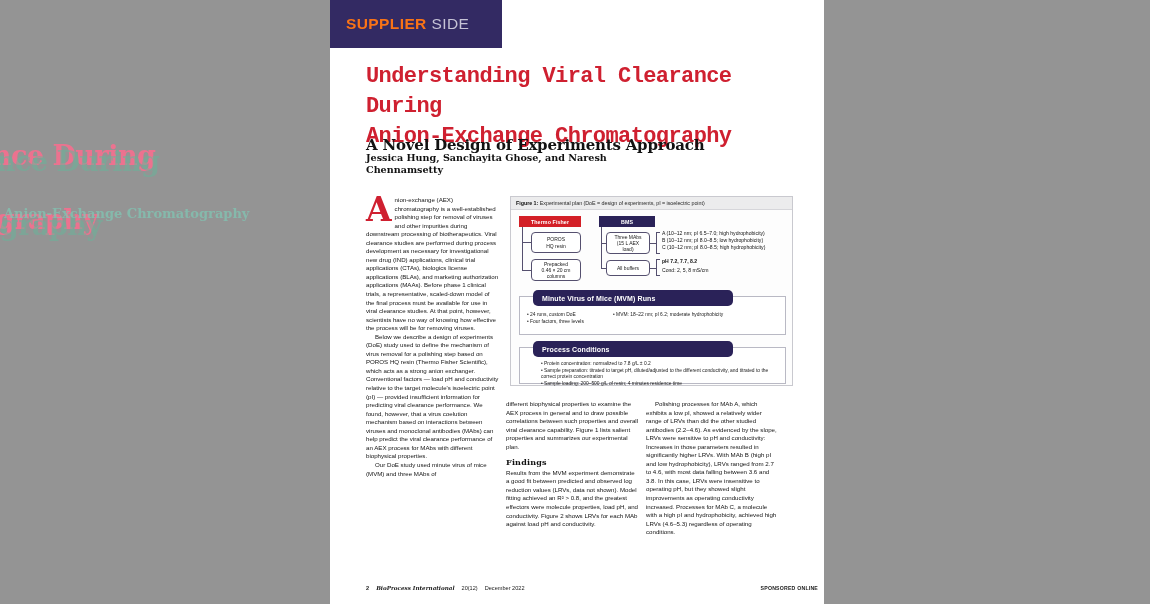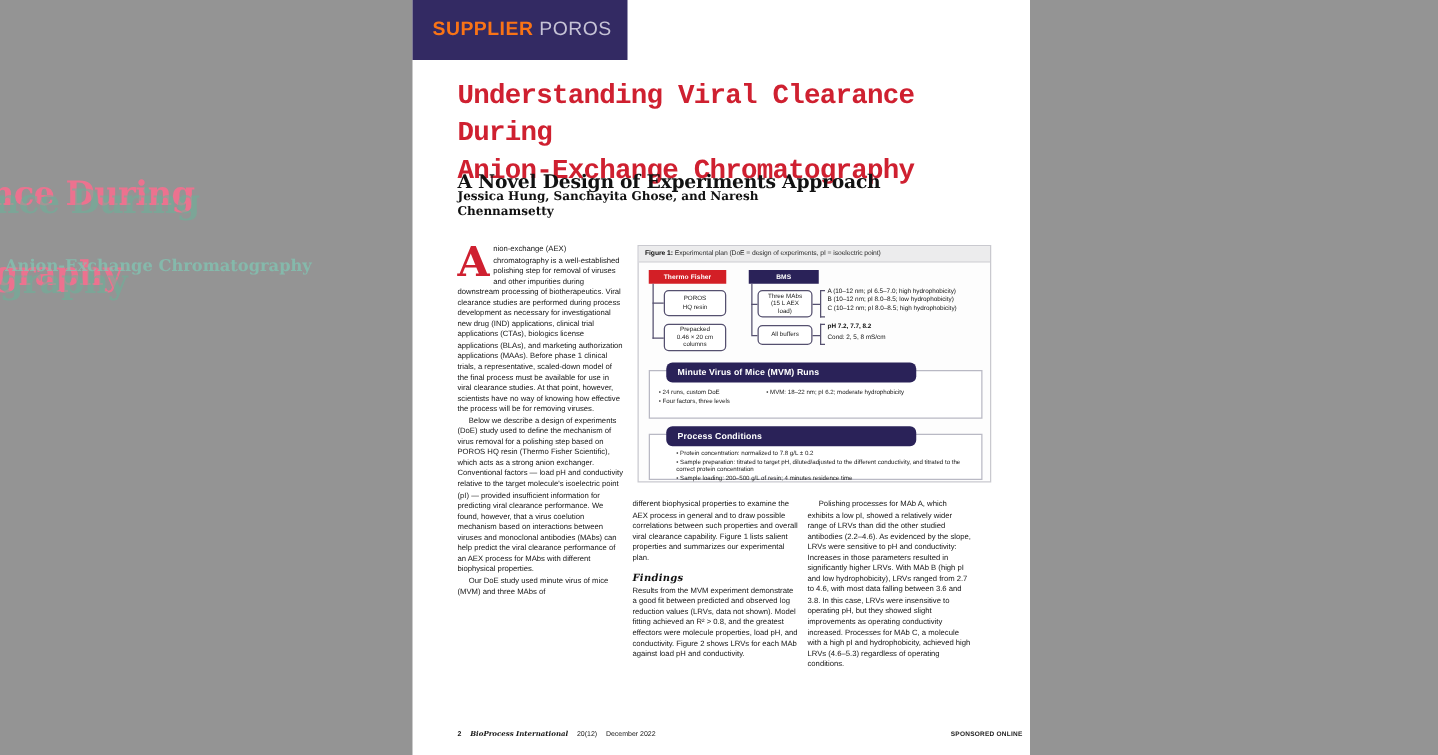--- a/index.html
+++ b/index.html
@@ -113,21 +113,21 @@
   
   .col {
     position: absolute; font-family: "Liberation Sans", sans-serif;
     font-size: 6.15px; line-height: 8.55px; color: #141414;
     text-align: left; width: 133px;
   }
   .col p { margin: 0; text-indent: 9px; }
   .col p.noind { text-indent: 0; }
   .col h3 {
     font-family: "DejaVu Serif", serif; font-size: 8px; font-weight: bold;
-    color: #111; margin: 7px 0 2px 0; letter-spacing: .2px; font-style: italic;
+    color: #111; margin: 7px 0 2px 0; letter-spacing: .2px;
   }
   .dropcap {
     float: left; font-family: "DejaVu Serif", serif; font-weight: bold;
     font-size: 33px; line-height: 26px; color: #cf2030;
     margin: 1px 3px 0 0;
   }
   .footer {
     position: absolute; left: 36px; top: 585px; width: 452px;
     font-size: 5.6px; color: #1a1a1a;
     display: flex; align-items: baseline;
@@ -147,21 +147,21 @@
     <div class="ghost-line ghost-b">l Clearance During</div>
     <div class="ghost-line ghost-c">romatography</div>
     <div class="ghost-line ghost-d">romatography</div>
   </div>
   <div class="ghost-sub2">Anion-Exchange Chromatography</div>
 
   <div class="page">
 
     <div class="banner">
       <div class="banner-text">
-        <span class="b1">SUPPLIER</span><span class="b2">&nbsp;</span><span class="b2">POROS</span>
+        <span class="b1">SUPPLIER</span><span class="b2">&nbsp;</span><span class="b2">SIDE</span>
       </div>
     </div>
 
     <div class="title">
       <div>Understanding Viral Clearance During</div>
       <div>Anion-Exchange Chromatography</div>
     </div>
 
     <div class="subtitle">A Novel Design of Experiments Approach</div>
 

